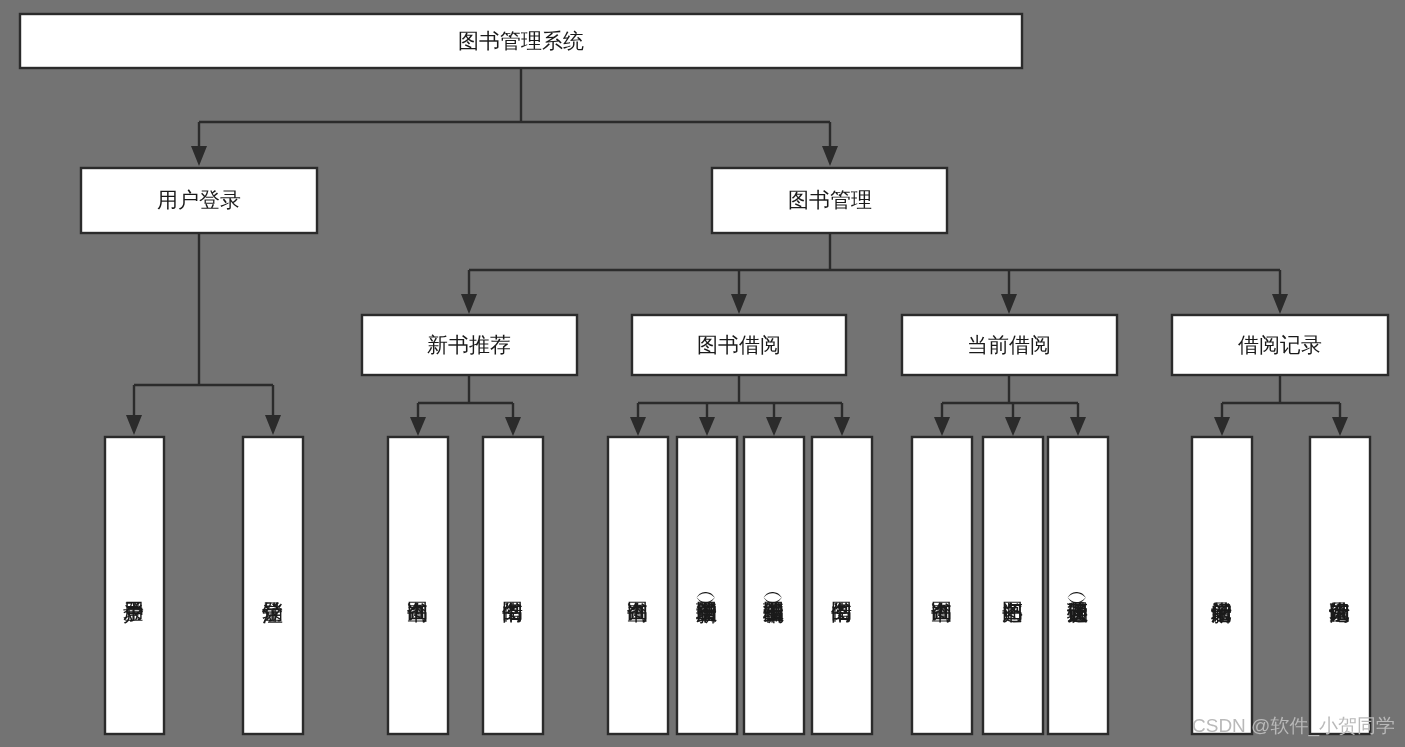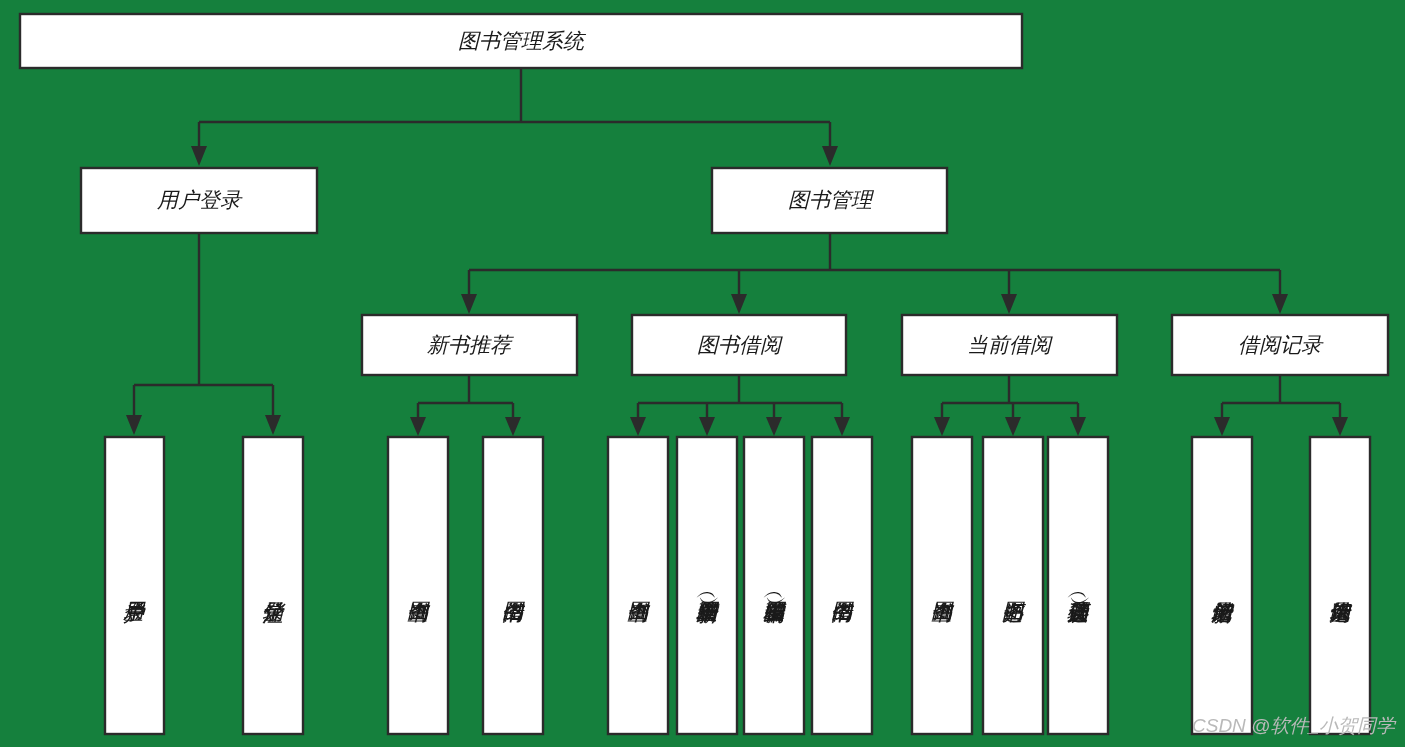--- a/index.html
+++ b/index.html
@@ -8,23 +8,22 @@
     padding: 0;
     background: #ffffff;
   }
   body {
     font-family: "Liberation Sans", "DejaVu Sans", sans-serif;
   }
   #diagram-root {
     position: relative;
     width: 1405px;
     height: 747px;
-    background: #15803d;
+    background: #737373;
     overflow: hidden;
-    font-style: italic;
   }
   svg#tree-svg {
     position: absolute;
     left: 0;
     top: 0;
     width: 1405px;
     height: 747px;
     display: block;
   }
   .node-box {

